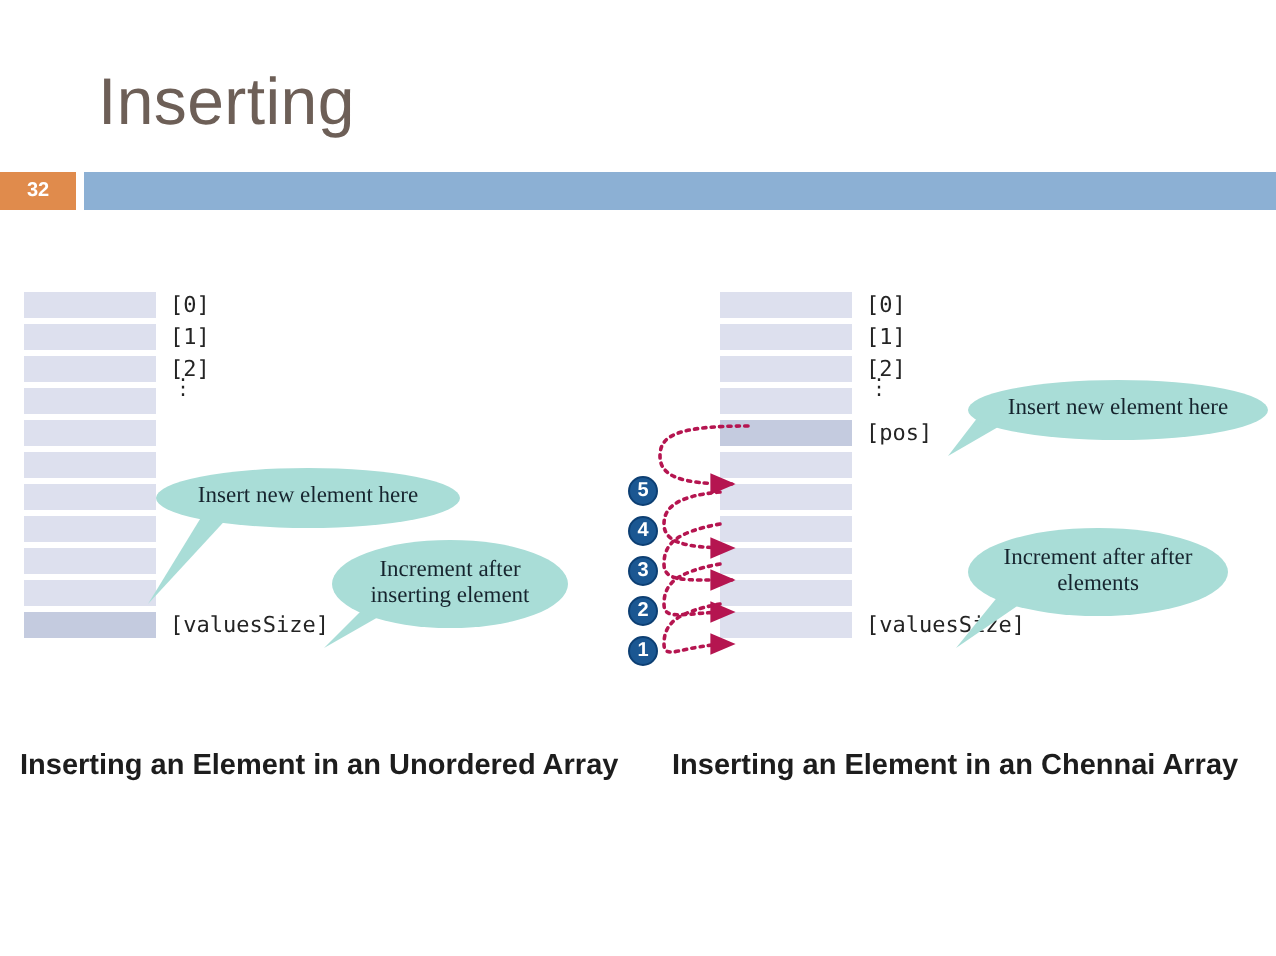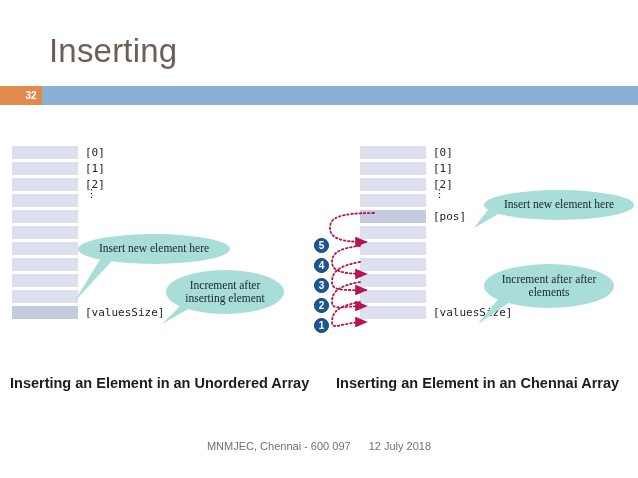--- a/index.html
+++ b/index.html
@@ -13,21 +13,21 @@
   .title{
     position:absolute;left:49px;top:32px;
     font-family:"Liberation Sans",sans-serif;
     font-size:33px;font-weight:400;color:#6d5f57;letter-spacing:.2px;
     white-space:nowrap;
   }
   .num-badge{
     position:absolute;left:0;top:86px;width:38px;height:19px;
     background:#e08b4c;color:#ffffff;
     font-size:10px;font-weight:700;
-    display:flex;align-items:center;justify-content:center;padding-left:12px;
+    display:flex;align-items:center;justify-content:center;
   }
   .band{
     position:absolute;left:42px;top:86px;right:0;height:19px;
     background:#8cb0d4;
   }
 
   
   .figure{position:absolute;left:0;top:112px;width:638px;height:270px;}
 
   .cellcol{position:absolute;}
@@ -189,17 +189,14 @@
       <svg class="tail" style="left:476px;top:178px;width:42px;height:36px;" viewBox="0 0 42 36">
         <path d="M28 2 L40 8 L2 34 Z" fill="#a9ddd7"></path>
       </svg>
       <div class="bubble" style="left:484px;top:152px;width:130px;height:44px;padding:0 8px;box-sizing:border-box;">Increment after after elements</div>
     </div>
 
     <div class="caption" style="left:336px;top:234px;">Inserting an Element in an Chennai Array</div>
 
   </div>
 
-  <div class="footer">
-    <span>MNMJEC, Chennai - 600 097</span><span class="gap"></span><span>12 July 2018</span>
-  </div>
 
 </div>
 
 </body></html>

